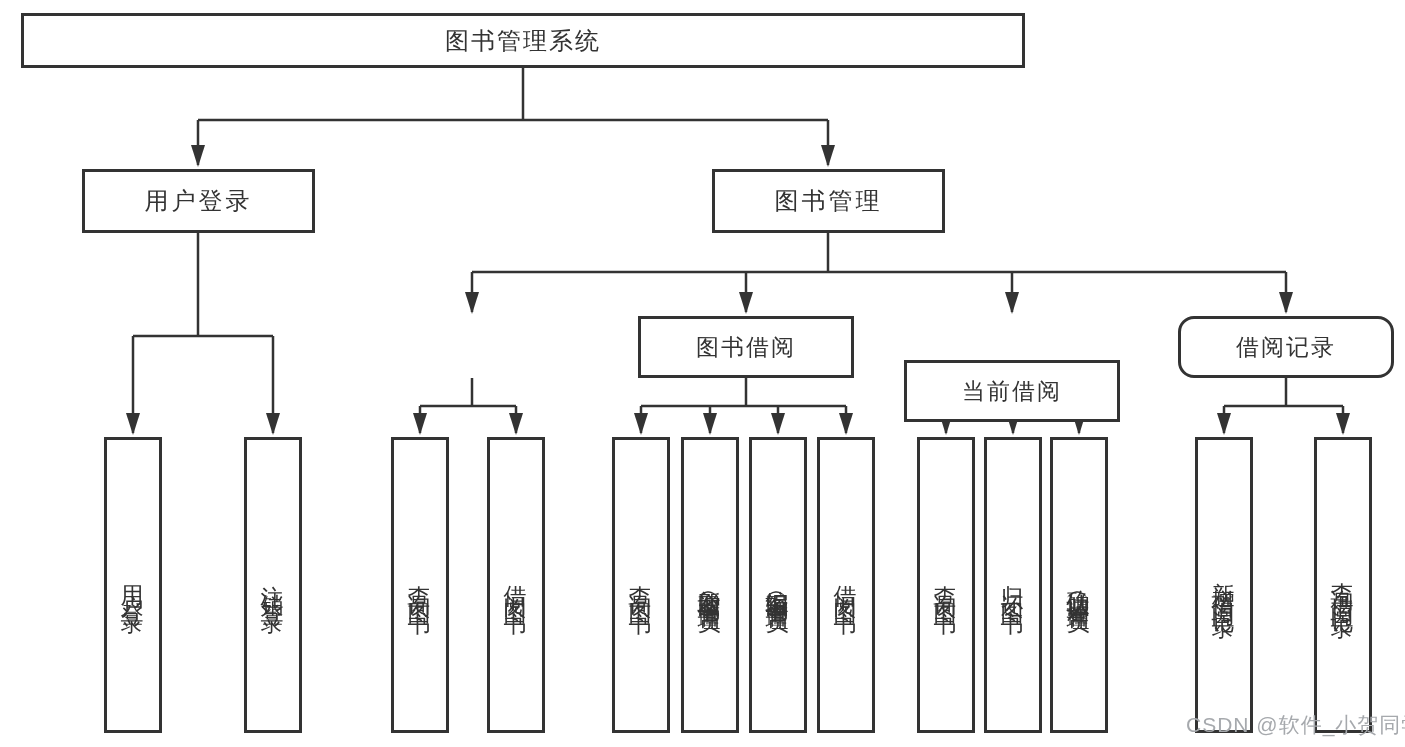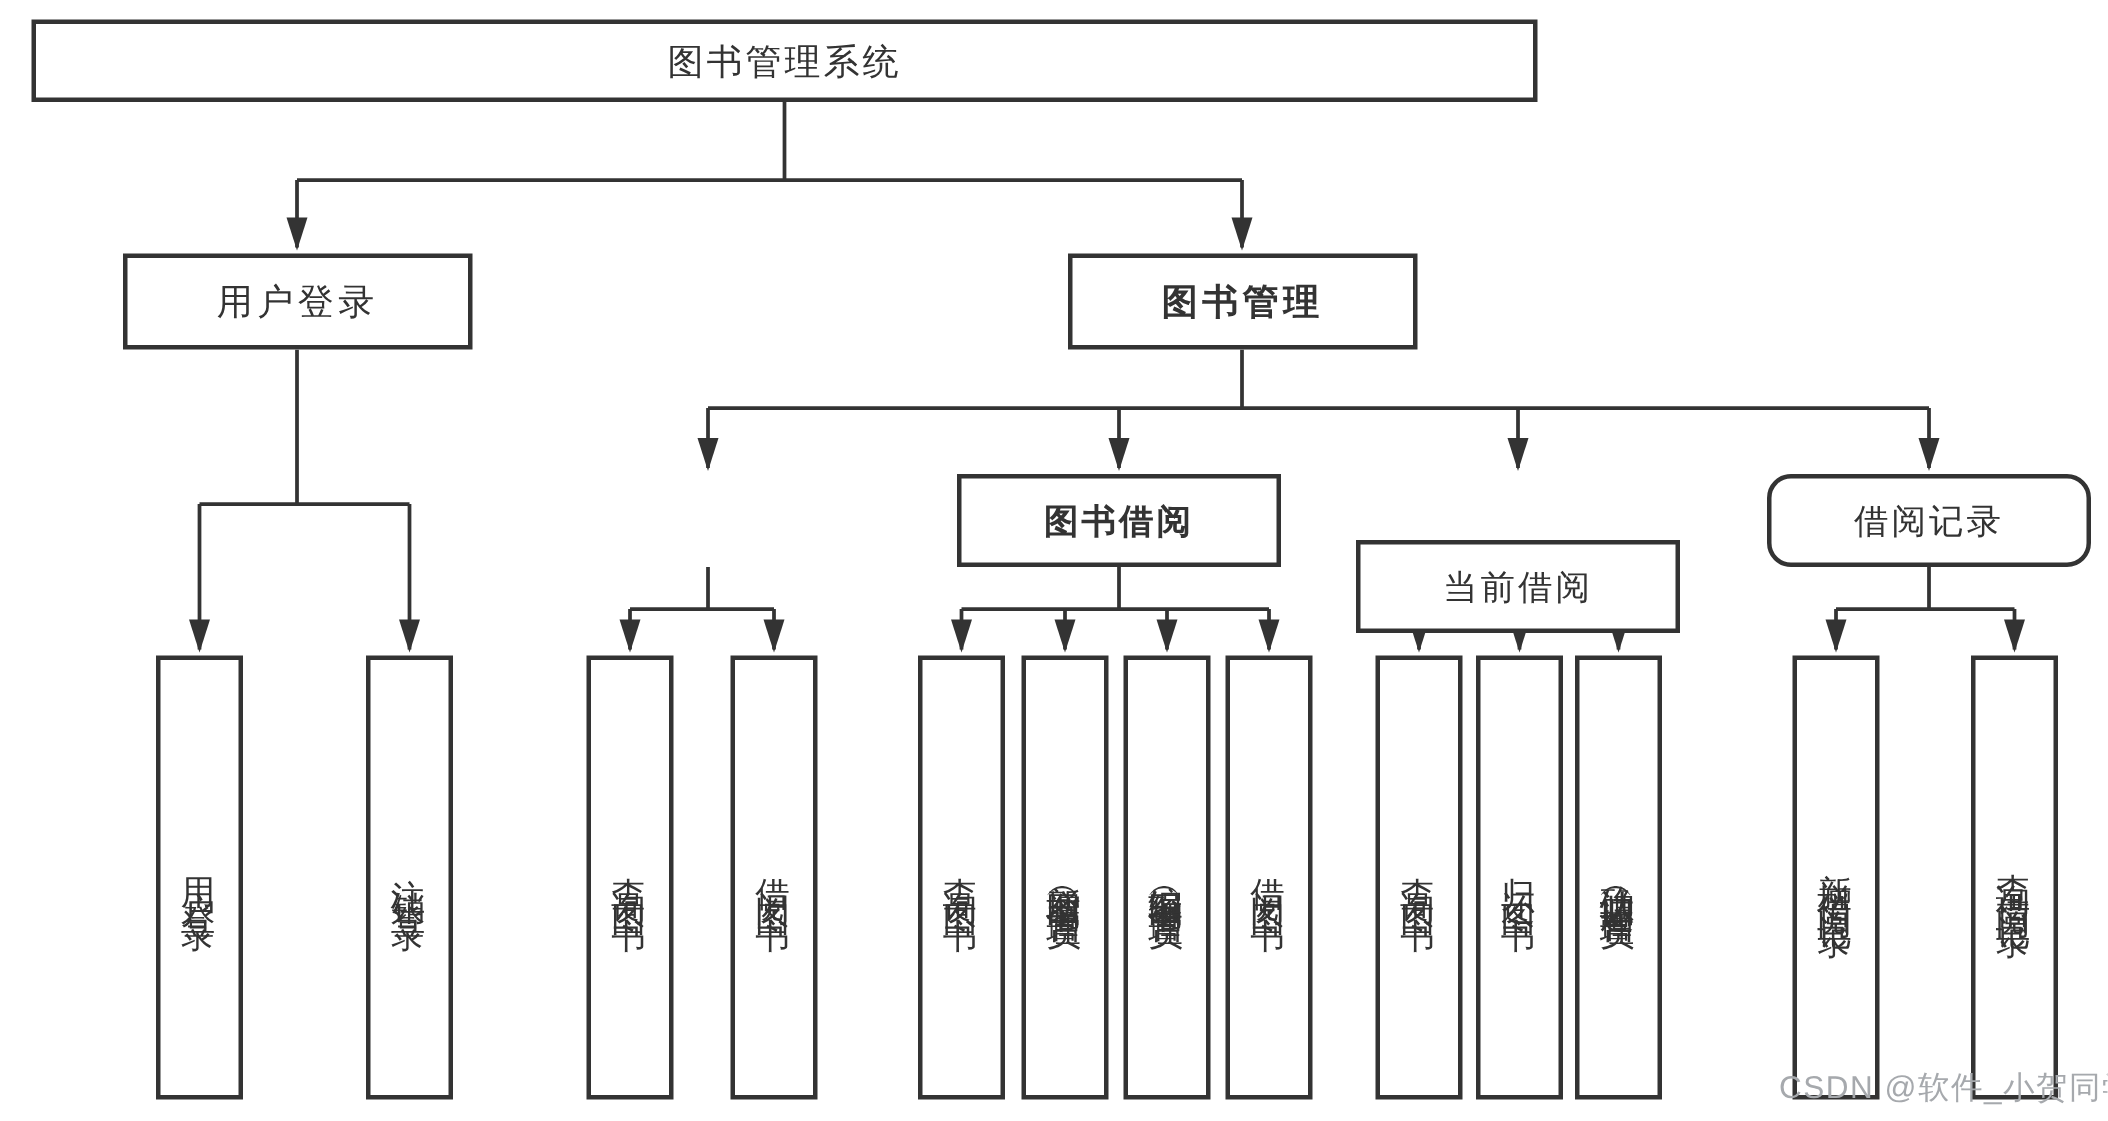--- a/index.html
+++ b/index.html
@@ -10,24 +10,24 @@
   .connectors{position:absolute;left:0;top:0;width:1405px;height:747px;}
   .box{
     position:absolute;background:#ffffff;border:3px solid #333333;
     box-sizing:border-box;display:flex;align-items:center;justify-content:center;
     color:#333333;
   }
   .box .lbl{white-space:nowrap;}
   .lvl1{left:21px;top:13px;width:1004px;height:55px;font-size:24px;letter-spacing:2px;}
   .lvl2{top:169px;width:233px;height:64px;font-size:24px;letter-spacing:3px;}
   .n-user-login{left:82px;}
-  .n-book-mgmt{left:712px;font-weight:bold;}
+  .n-book-mgmt{left:712px;}
   .lvl3{top:316px;width:216px;height:62px;font-size:23px;letter-spacing:2px;}
   .n-new-book{left:364px;}
-  .n-borrowing{left:638px;font-weight:bold;}
+  .n-borrowing{left:638px;}
   .n-current{left:904px;margin-top:44px;}
   .n-records{left:1178px;border-radius:16px;}
   .leaf{
     top:437px;width:58px;height:296px;font-size:23px;
     writing-mode:vertical-rl;text-orientation:mixed;
   }
   .ls-wide{letter-spacing:9px;}
   .ls-mid{letter-spacing:7px;}
   .ls-tight{letter-spacing:3px;}
   .l-ul-login{left:104px;}

